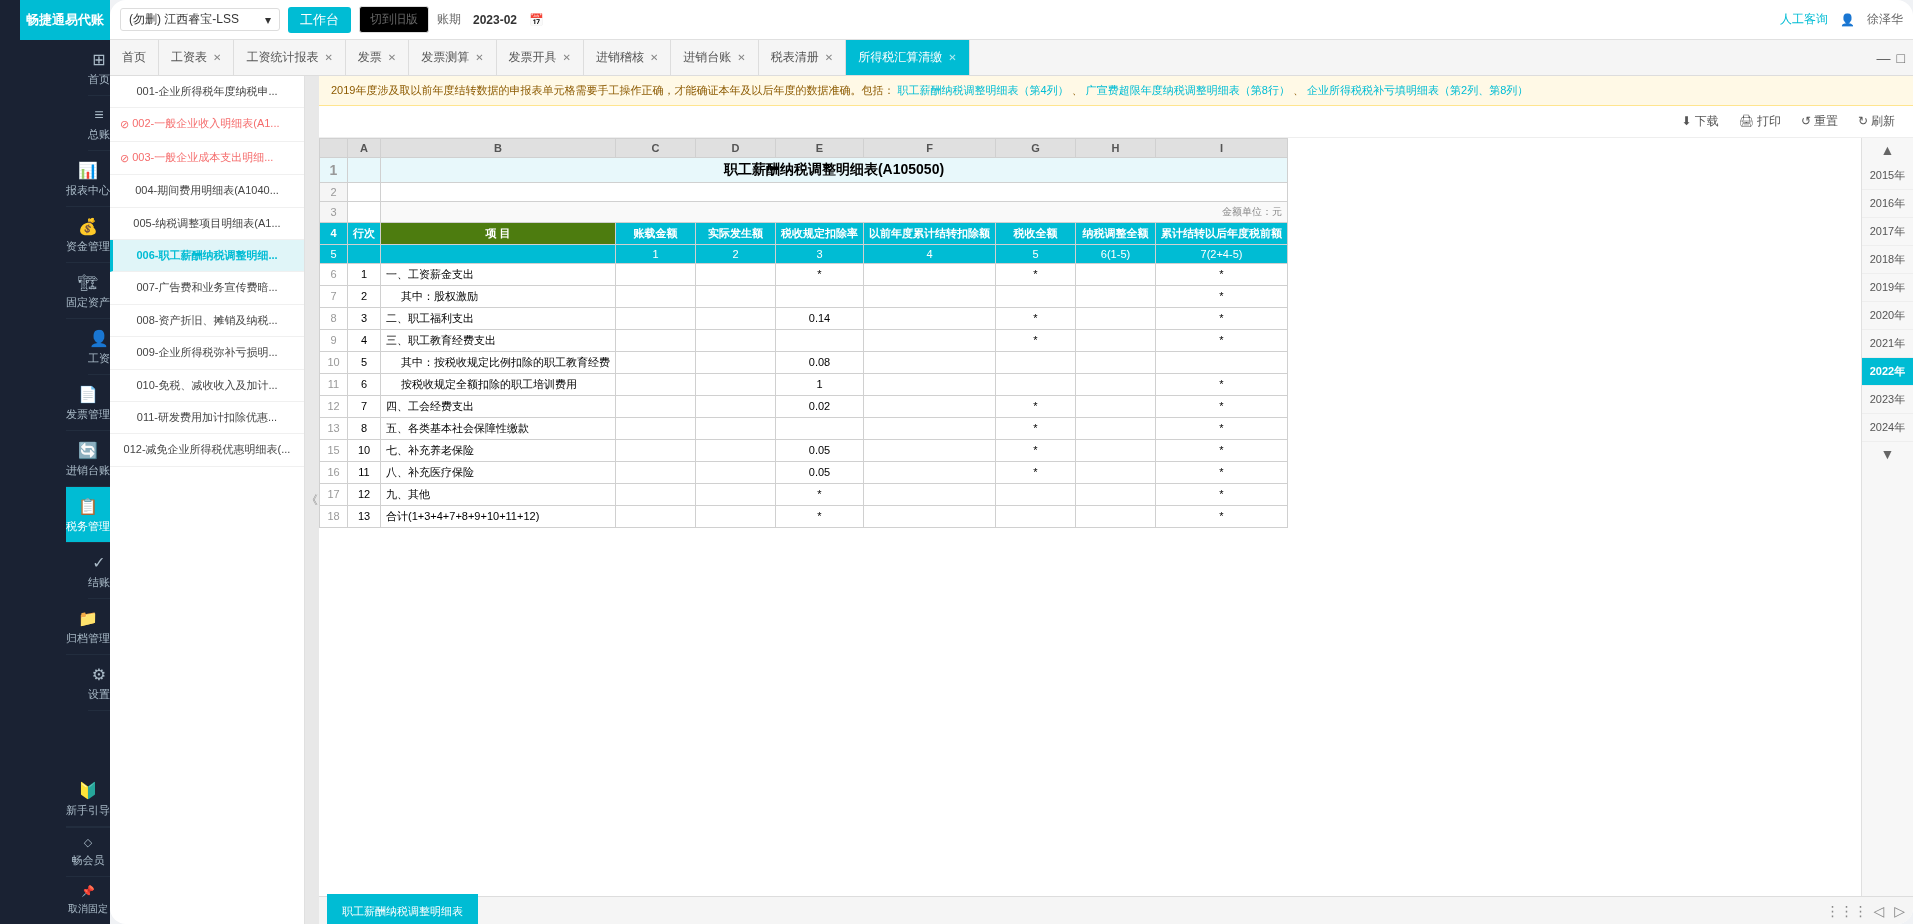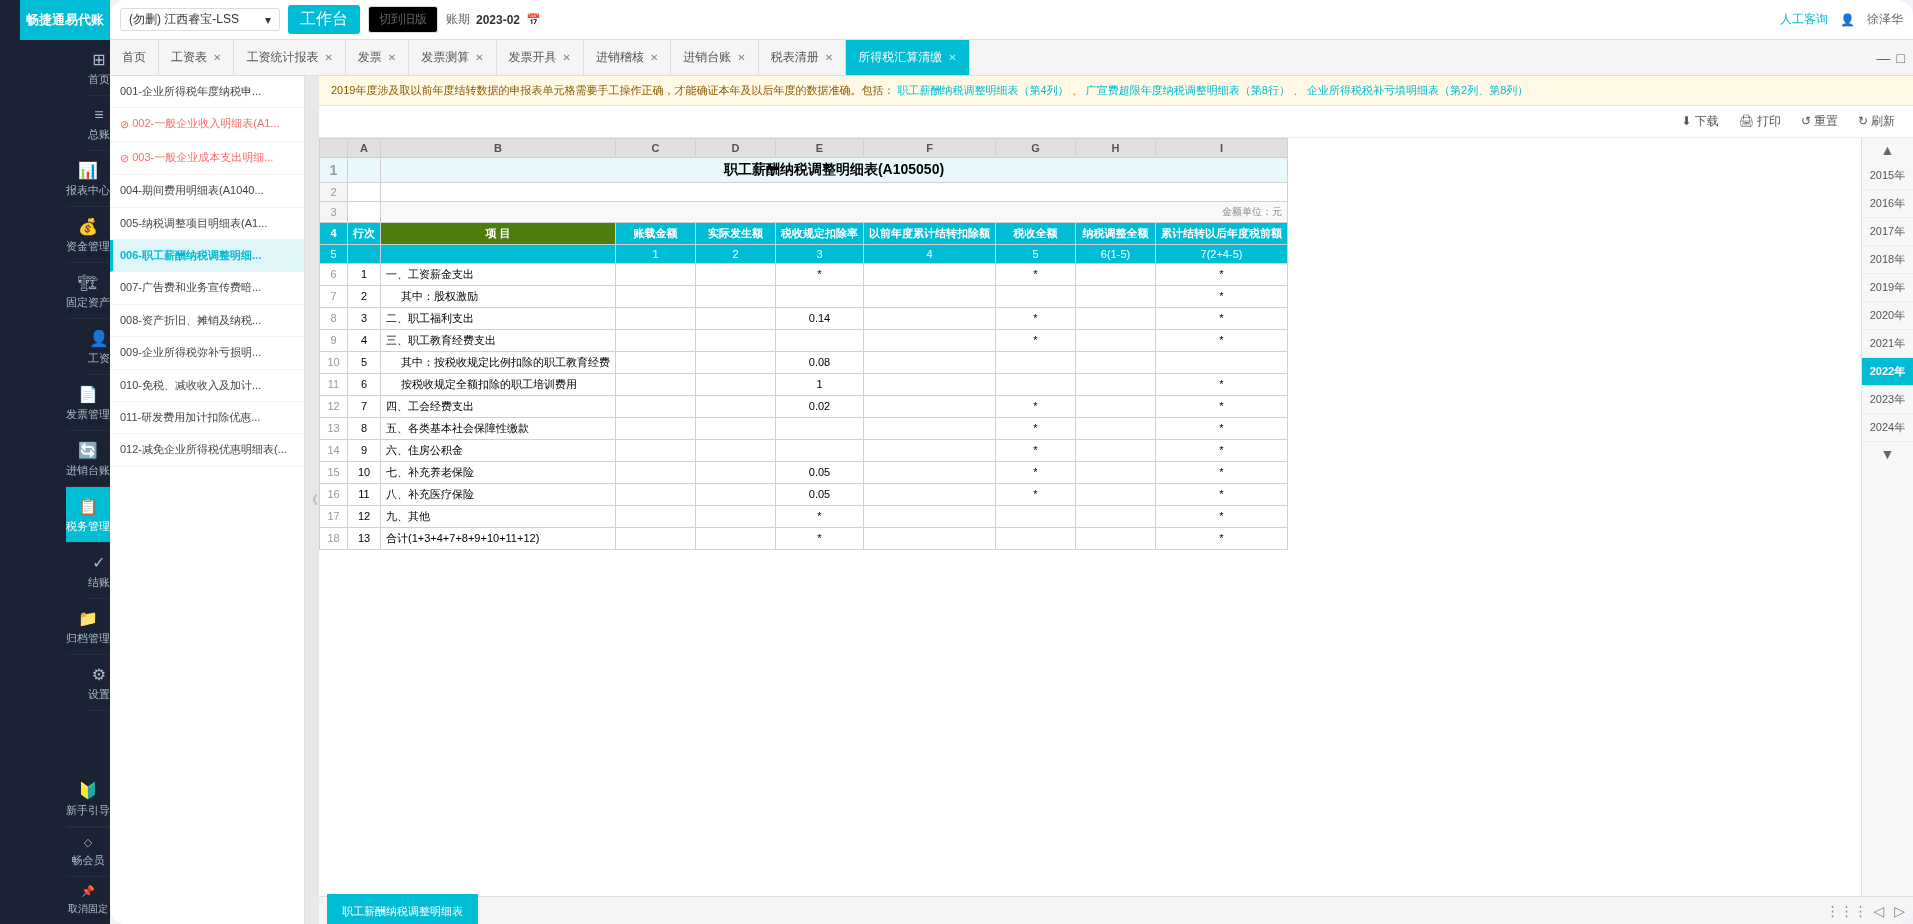--- a/index.html
+++ b/index.html
@@ -13,38 +13,38 @@
     .sidebar-item .icon { font-size: 16px; }
     .sidebar-bottom { margin-top: auto; }
     .sidebar-footer { padding: 8px 0; display: flex; flex-direction: column; align-items: center; color: #aabbc8; font-size: 11px; gap: 4px; cursor: pointer; border-top: 1px solid #222d3e; }
 
     
     .main { flex: 1; display: flex; flex-direction: column; overflow: hidden; border-radius: 16px; }
 
     
     .topbar { background: white; height: 40px; display: flex; align-items: center; padding: 0 10px; border-bottom: 1px solid #e0e0e0; gap: 8px; flex-shrink: 0; }
     .company-selector { display: flex; align-items: center; gap: 4px; border: 1px solid #ddd; border-radius: 3px; padding: 2px 8px; cursor: pointer; font-size: 12px; color: #333; background: white; min-width: 160px; }
-    .btn-workbench { background: #00bcd4; color: white; border: none; border-radius: 3px; padding: 4px 12px; cursor: pointer; font-size: 16px; }
+    .btn-workbench { background: #00bcd4; color: white; border: none; border-radius: 3px; padding: 4px 12px; cursor: pointer; font-size: 13px; }
     .btn-switch { background: #000000; color: #666; border: 1px solid #ddd; border-radius: 3px; padding: 4px 10px; cursor: pointer; font-size: 12px; }
-    .period-label { font-size: 12px; color: #666; display: flex; align-items: center; gap: 6px; }
+    .period-label { font-size: 12px; color: #666; display: flex; align-items: center; gap: 12px; }
     .topbar-right { margin-left: auto; display: flex; align-items: center; gap: 12px; color: #666; font-size: 12px; cursor: pointer; }
 
     
     .tabbar { background: #f5f5f5; border-bottom: 1px solid #ddd; display: flex; align-items: center; flex-shrink: 0; height: 36px; overflow-x: auto; }
     .tab { padding: 0 12px; height: 36px; display: flex; align-items: center; gap: 4px; cursor: pointer; font-size: 12px; color: #555; border-right: 1px solid #ddd; white-space: nowrap; }
     .tab.active { background: #00bcd4; color: white; }
     .tab .close { font-size: 10px; margin-left: 2px; opacity: 0.7; }
     .tab-controls { margin-left: auto; display: flex; align-items: center; padding: 0 8px; gap: 6px; }
     .tab-ctrl-btn { background: none; border: none; cursor: pointer; font-size: 14px; color: #666; }
 
     
     .content { flex: 1; display: flex; overflow: hidden; }
 
     
-    .left-panel { width: 195px; background: white; border-right: 1px solid #e0e0e0; overflow-y: auto; flex-shrink: 0; }
+    .left-panel { width: 195px; background: white; border-right: 1px solid #e0e0e0; overflow-y: auto; flex-shrink: 0; text-align: center; }
     .list-item { padding: 8px 10px; font-size: 11px; color: #444; cursor: pointer; border-bottom: 1px solid #f0f0f0; line-height: 1.4; }
     .list-item.active { background: #e0f5f8; color: #00bcd4; font-weight: bold; border-left: 3px solid #00bcd4; padding-left: 7px; }
     .list-item.error { color: #f56c6c; display: flex; align-items: flex-start; gap: 3px; }
     .list-item.error .err-icon { color: #f56c6c; flex-shrink: 0; margin-top: 1px; }
 
     
     .collapse-btn { width: 14px; background: #e8e8e8; display: flex; align-items: center; justify-content: center; cursor: pointer; font-size: 12px; color: #888; flex-shrink: 0; }
 
     
     .right-panel { flex: 1; display: flex; flex-direction: column; overflow: hidden; background: white; }
@@ -426,32 +426,20 @@
                 <td>五、各类基本社会保障性缴款</td>
                 <td></td>
                 <td></td>
                 <td></td>
                 <td></td>
                 <td class="center">*</td>
                 <td></td>
                 <td class="center">*</td>
               </tr>
               <tr class="data-row">
-                <td class="row-num">14</td>
-                <td class="center">9</td>
-                <td>六、住房公积金</td>
-                <td></td>
-                <td></td>
-                <td></td>
-                <td></td>
-                <td class="center">*</td>
-                <td></td>
-                <td class="center">*</td>
-              </tr>
-              <tr class="data-row">
                 <td class="row-num">15</td>
                 <td class="center">10</td>
                 <td>七、补充养老保险</td>
                 <td></td>
                 <td></td>
                 <td class="center">0.05</td>
                 <td></td>
                 <td class="center">*</td>
                 <td></td>
                 <td class="center">*</td>

